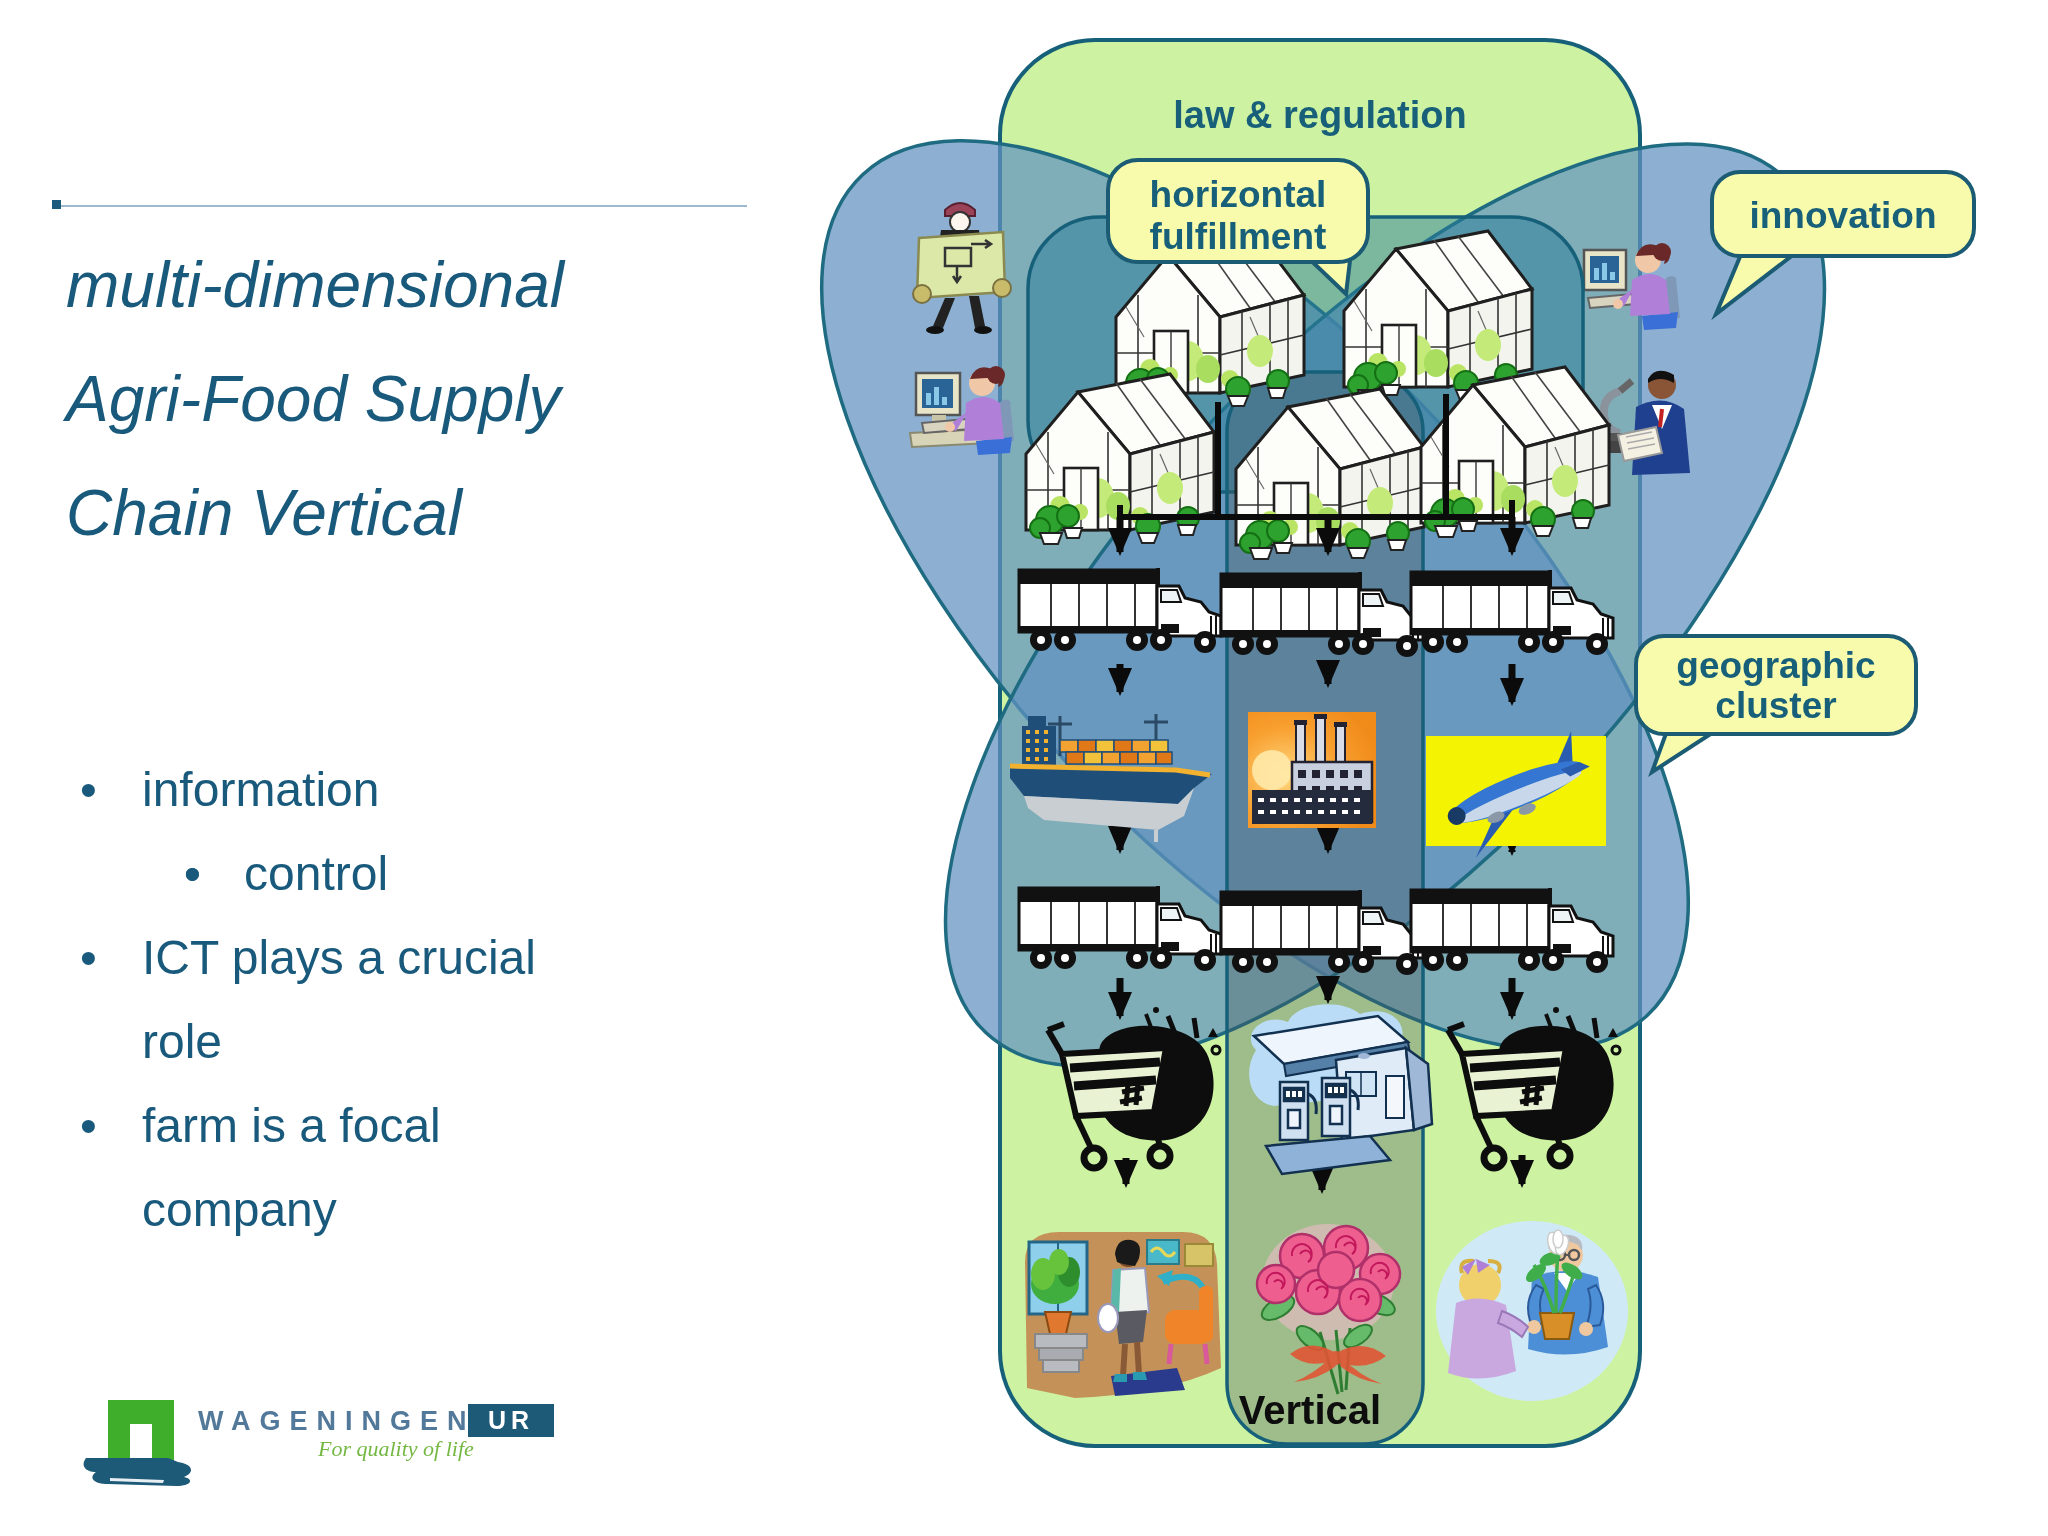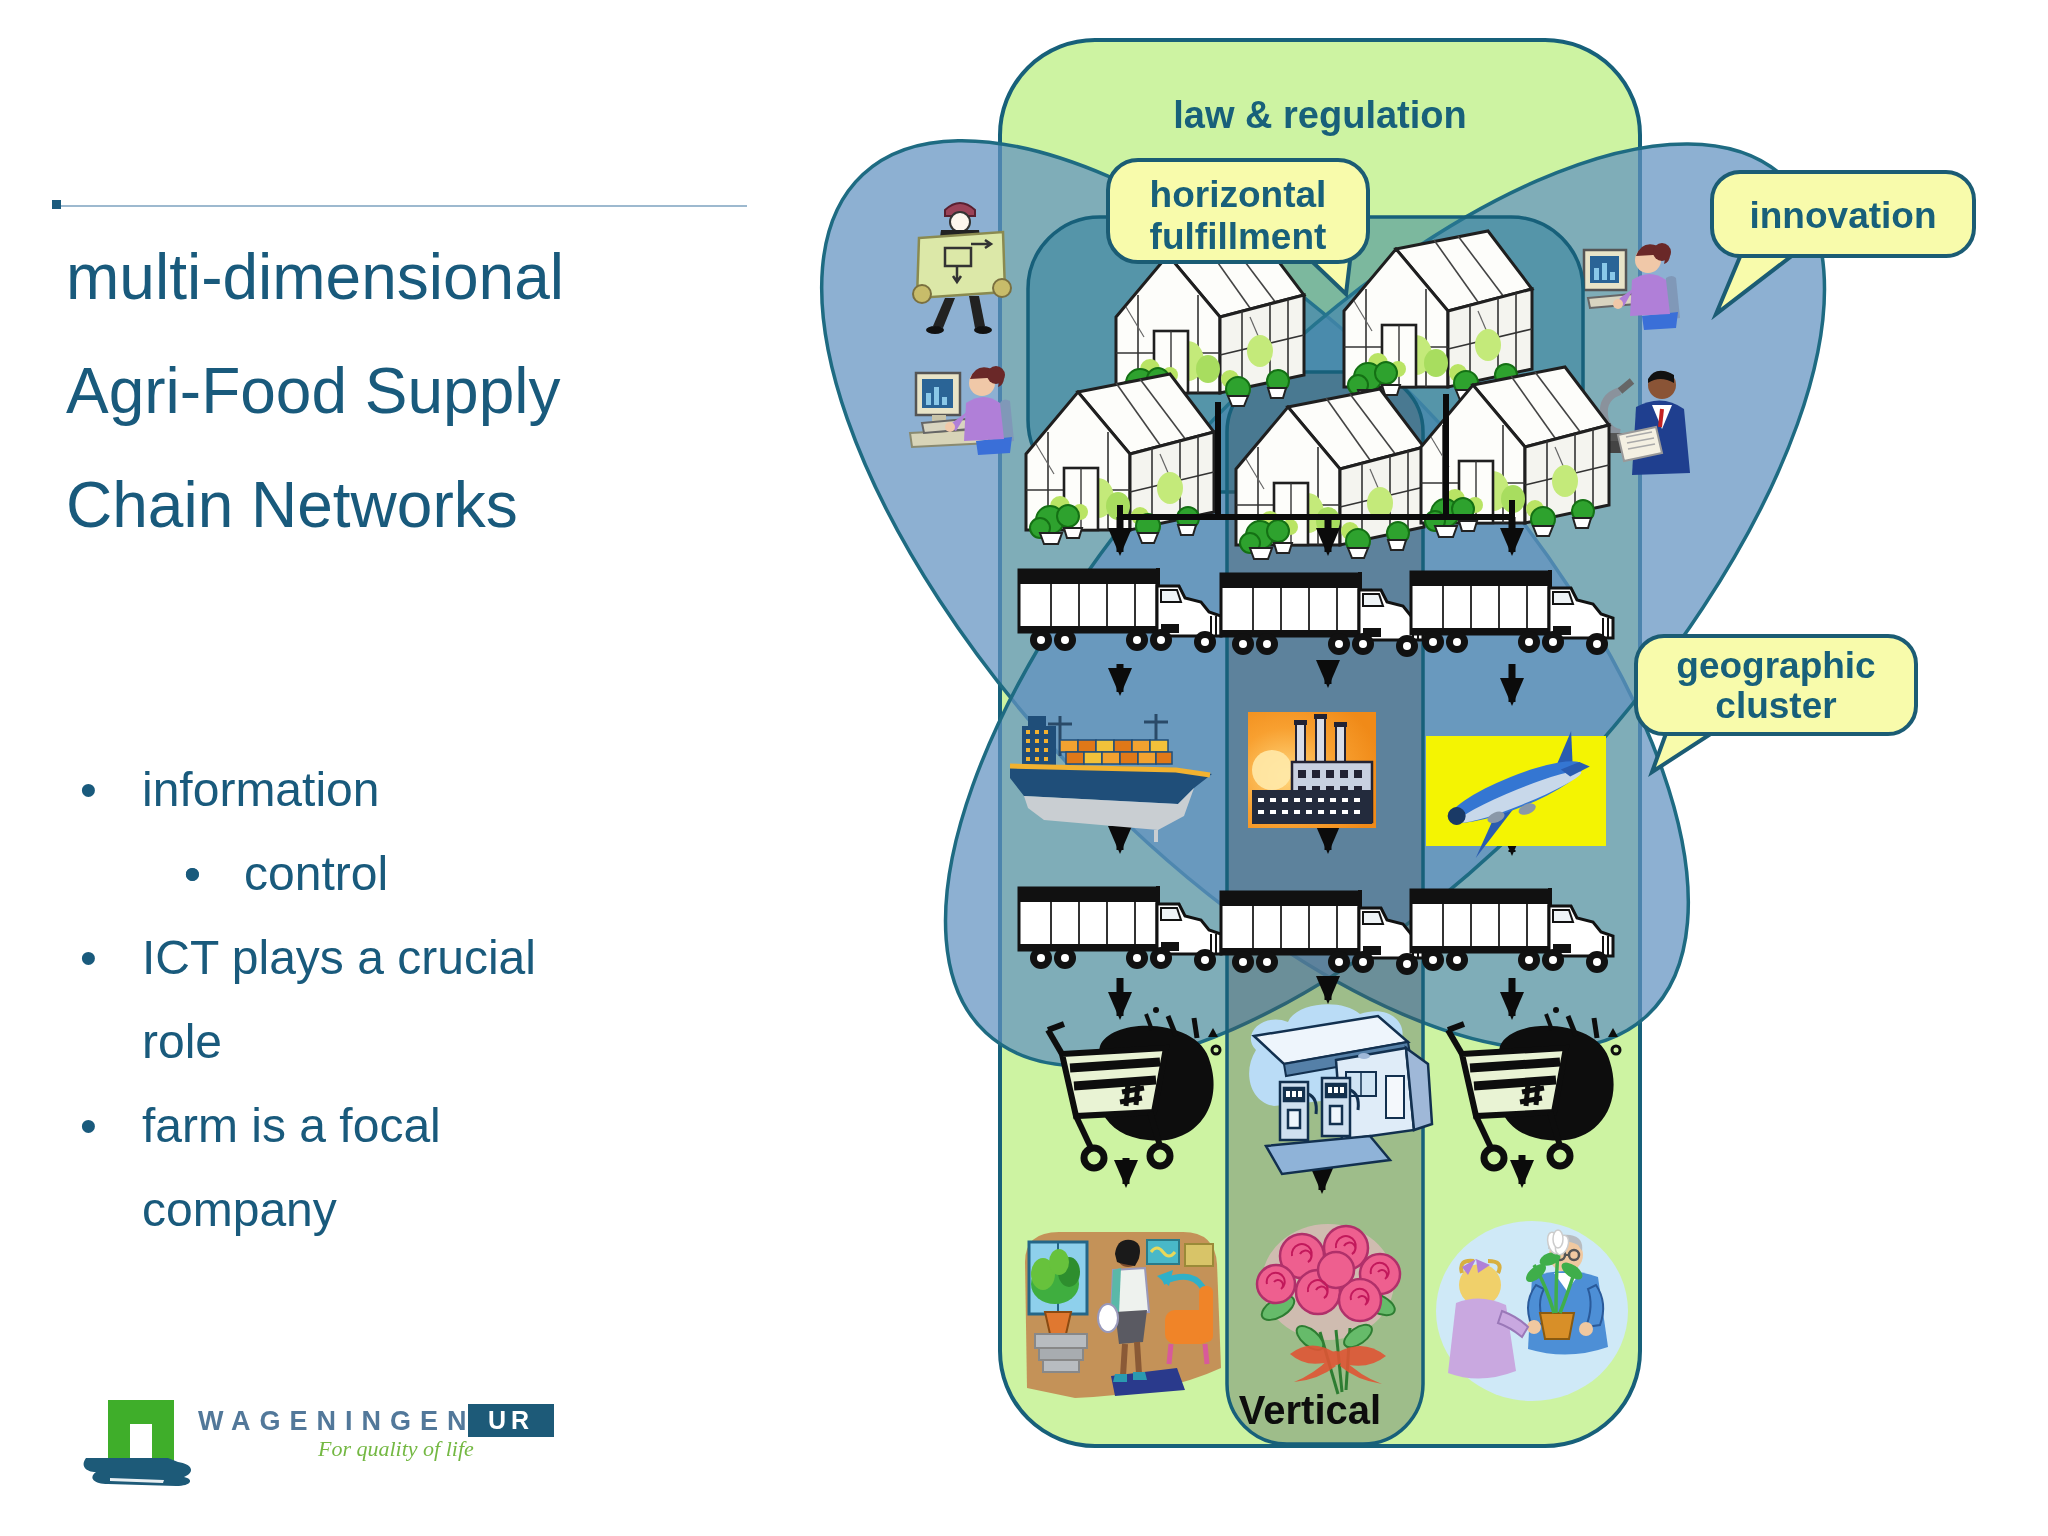--- a/index.html
+++ b/index.html
@@ -1,22 +1,22 @@
 <!DOCTYPE html>
 <html><head>
 <meta charset="utf-8">
 <style>
   html,body{margin:0;padding:0;background:#ffffff;}
   #page{position:relative;width:2048px;height:1536px;background:#ffffff;overflow:hidden;
         font-family:"Liberation Sans",sans-serif;}
   
   #rule{position:absolute;left:55px;top:205px;width:692px;height:2px;background:#9db9cf;}
   #rule-tick{position:absolute;left:52px;top:200px;width:9px;height:9px;background:#1b5b7d;}
-  #title{position:absolute;left:66px;top:220px;width:720px;color:#195a7c;
-         font-size:64px;line-height:114px;font-weight:400;}
+  #title{position:absolute;left:66px;top:228px;width:720px;color:#195a7c;
+         font-size:64px;line-height:114px;font-weight:400;font-style:italic;}
   #bullets{position:absolute;left:66px;top:748px;width:540px;margin:0;padding:0;
            list-style:none;color:#195a7c;font-size:48px;line-height:84px;}
   #bullets li{position:relative;}
   #bullets li.l1{padding-left:76px;}
   #bullets li.l2{padding-left:178px;}
   #bullets li .dot{position:absolute;top:0;}
   #bullets li.l1 .dot{left:14px;}
   #bullets li.l2 .dot{left:118px;}
   
   #diagram{position:absolute;left:0;top:0;}
@@ -28,21 +28,21 @@
 <body>
 
 <div id="page">
 
   <div id="rule"></div>
   <div id="rule-tick"></div>
 
   <div id="title">
     <div>multi-dimensional</div>
     <div>Agri-Food Supply</div>
-    <div>Chain Networks</div>
+    <div>Chain Vertical</div>
   </div>
 
   <ul id="bullets">
     <li class="l1">
       <span class="dot">•</span>
       <span>information</span></li>
     <li class="l2">
       <span class="dot">•</span>
       </li>
     <li class="l2">

